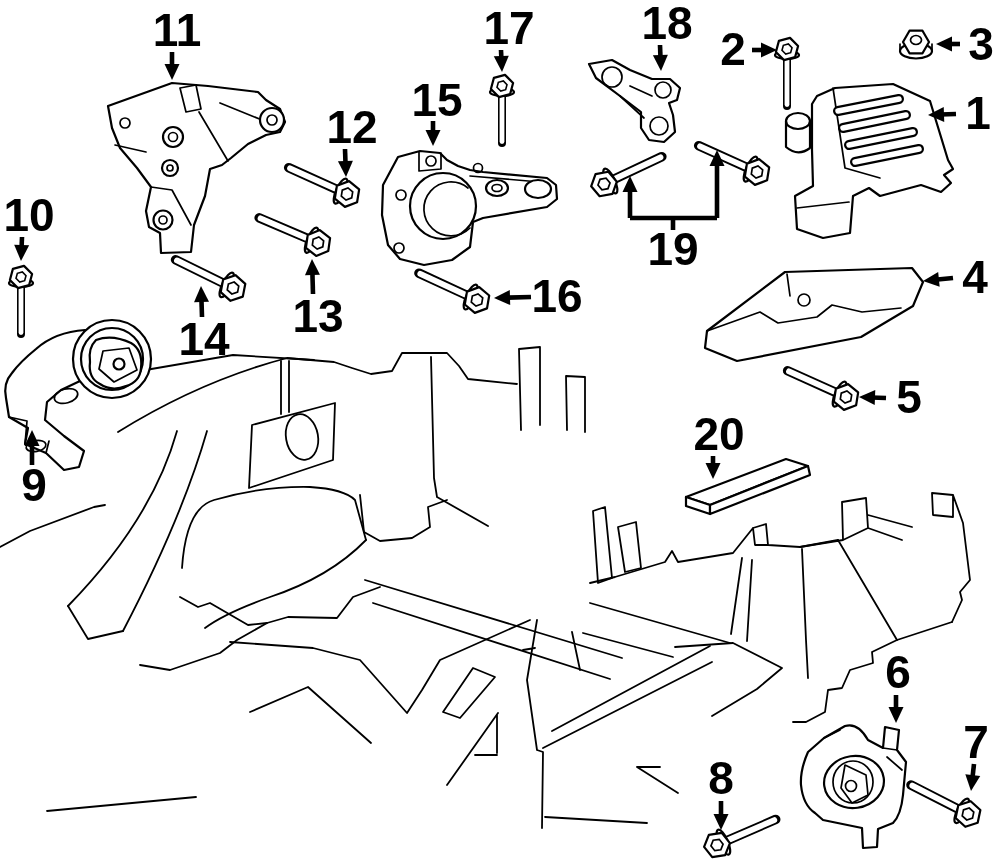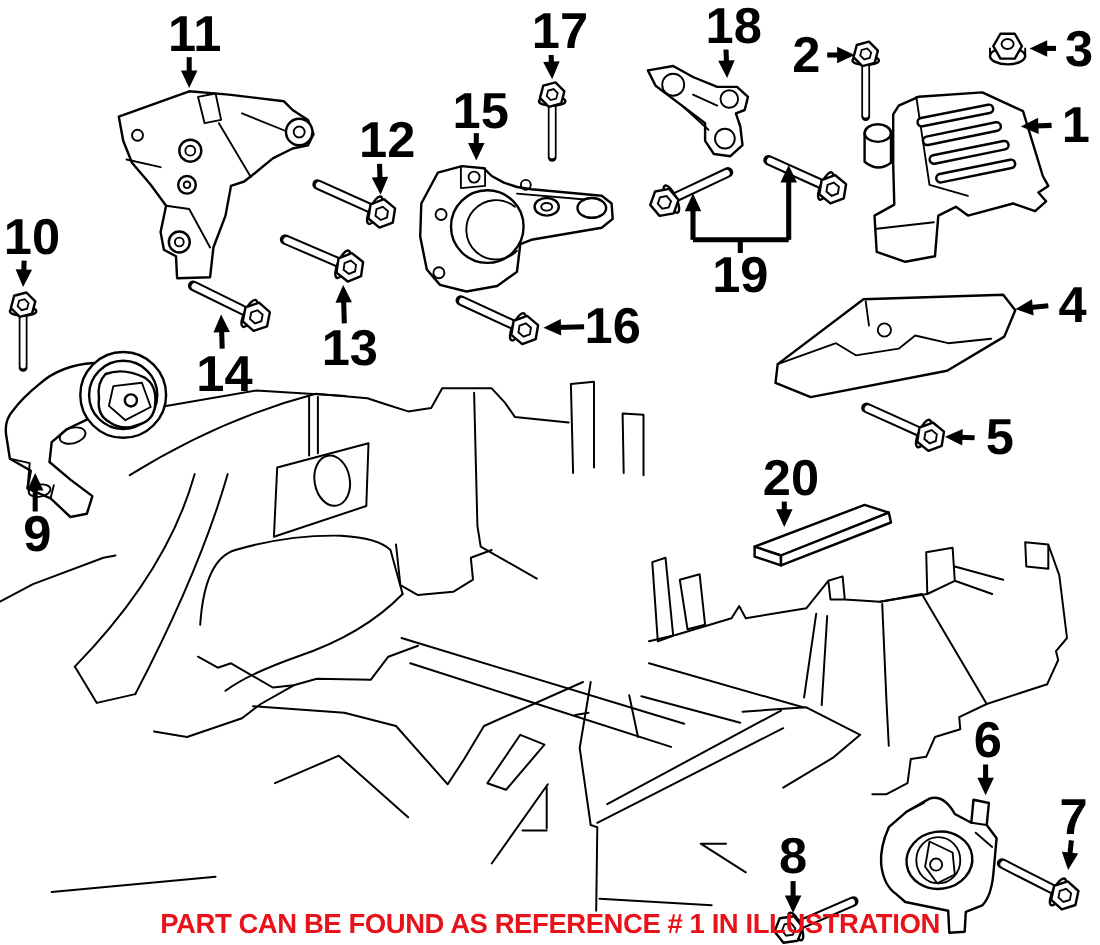--- a/index.html
+++ b/index.html
@@ -287,14 +287,13 @@
           <text x="673" y="265" text-anchor="middle" font-size="46" font-weight="bold" fill="#000" font-family="&quot;Liberation Sans&quot;, sans-serif">19</text>
         </g>
         <g>
           <polyline points="713,456 713,467" fill="none" stroke="#000" stroke-width="4.6"></polyline>
           <polygon fill="#000" points="713,479 705.5,463 720.5,463"></polygon>
           <text x="719" y="450" text-anchor="middle" font-size="46" font-weight="bold" fill="#000" font-family="&quot;Liberation Sans&quot;, sans-serif">20</text>
         </g>
       </g>
 </svg>
 
-<div class="note" style="color: rgb(232, 19, 26);">PART CAN BE FOUND AS REFERENCE # 1 IN ILLUSTRATION</div>
 </div>
 
 </body></html>

